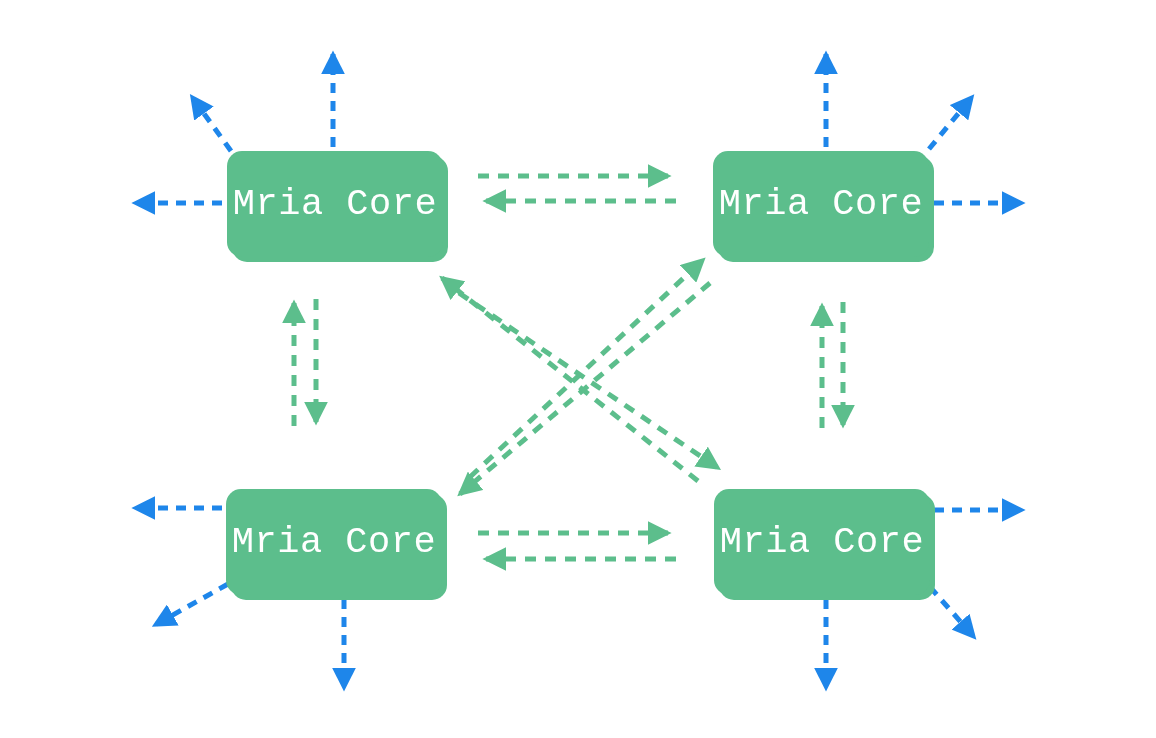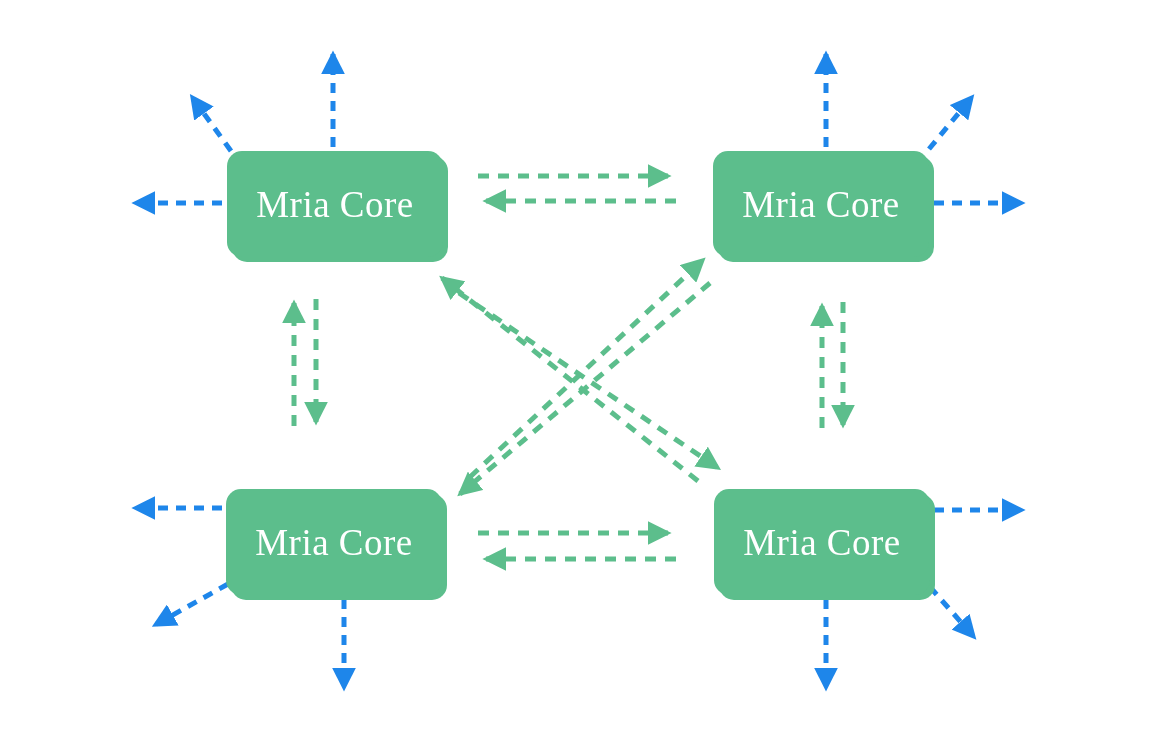--- a/index.html
+++ b/index.html
@@ -7,21 +7,21 @@
     --blue:#1E86EA;
     --label:#FFFFFF;
     --bg:#FFFFFF;
   }
   html,body{margin:0;padding:0;background:var(--bg);}
   .canvas{
     position:relative;
     width:1060px;height:738px;
     background:var(--bg);
     overflow:hidden;
-    font-family:Liberation Serif, serif;
+    font-family:Liberation Mono, monospace;
     padding-left:20px;
   }
   .links-layer{position:absolute;left:0;top:0;width:1156px;height:738px;}
   .core-link{stroke:var(--green);stroke-width:5;stroke-dasharray:11 9;fill:none;}
   .ext-link{stroke:var(--blue);stroke-width:5;stroke-dasharray:10 8;fill:none;}
   .mk-green{fill:var(--green);}
   .mk-blue{fill:var(--blue);}
   .node{
     position:absolute;
     width:216px;height:106px;

